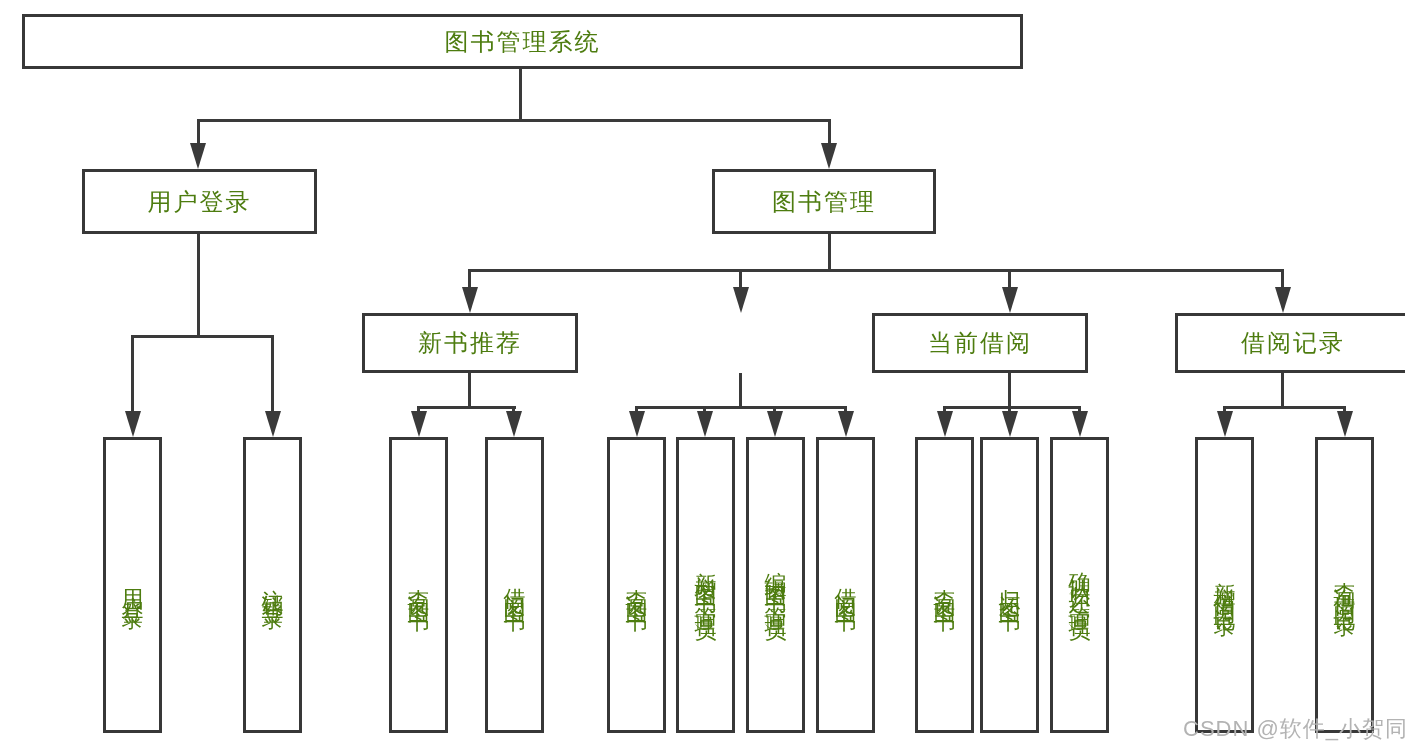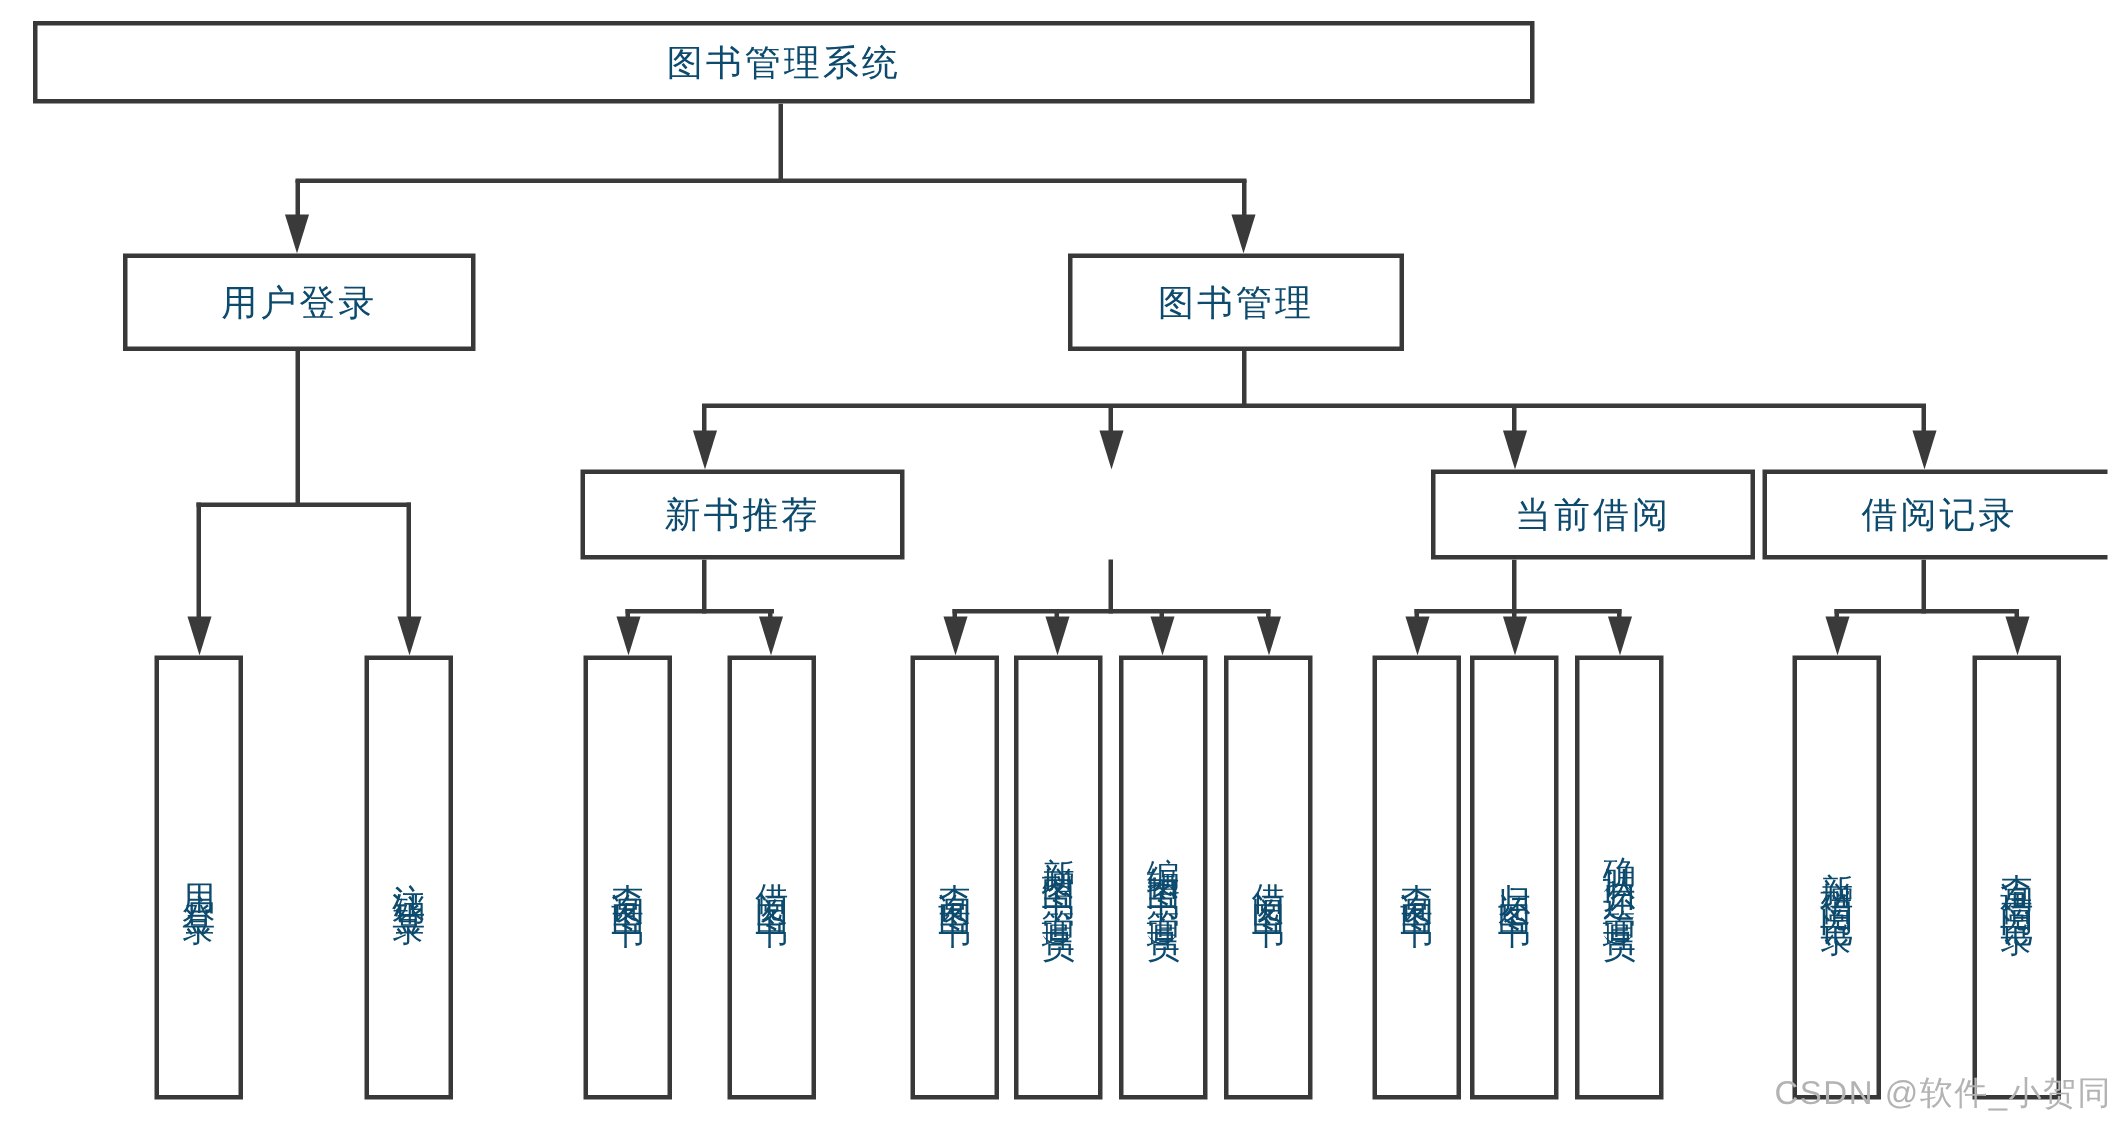--- a/index.html
+++ b/index.html
@@ -34,42 +34,42 @@
   }
   
   .hbox, .vbox {
     position: absolute;
     box-sizing: border-box;
     border: 3px solid #383838;
     background: #ffffff;
     display: flex;
     align-items: center;
     justify-content: center;
-    color: #0c4a6e;
+    color: #4d7c0f;
   }
   .hbox { font-size: 24px; letter-spacing: 2px; }
   .vbox {
     width: 59px;
     height: 296px;
     top: 437px;
     font-size: 22px;
   }
   .vbox span {
     writing-mode: vertical-rl;
     text-orientation: mixed;
     letter-spacing: 7px;
     line-height: 1;
   }
   
   #n-root        { left: 22px;   top: 14px;  width: 1001px; height: 55px; }
   #n-user-login  { left: 82px;   top: 169px; width: 235px;  height: 65px; }
   #n-book-mgmt   { left: 712px;  top: 169px; width: 224px;  height: 65px; }
-  #n-new-book    { left: 362px;  top: 313px; width: 216px;  height: 60px; margin-left: 25px; }
+  #n-new-book    { left: 362px;  top: 313px; width: 216px;  height: 60px; }
   #n-book-borrow { left: 633px;  top: 313px; width: 216px;  height: 60px; }
-  #n-cur-borrow  { left: 954px;  top: 313px; width: 216px;  height: 60px; }
+  #n-cur-borrow  { left: 872px;  top: 313px; width: 216px;  height: 60px; }
   #n-borrow-rec  { left: 1175px; top: 313px; width: 236px;  height: 60px; }
   
   #n-leaf-login   { left: 103px;  }
   #n-leaf-logout  { left: 243px;  }
   #n-leaf-nbq     { left: 389px;  }
   #n-leaf-nbb     { left: 485px;  }
   #n-leaf-bbq     { left: 607px;  }
   #n-leaf-bba     { left: 676px;  }
   #n-leaf-bbe     { left: 746px;  }
   #n-leaf-bbb     { left: 816px;  }

